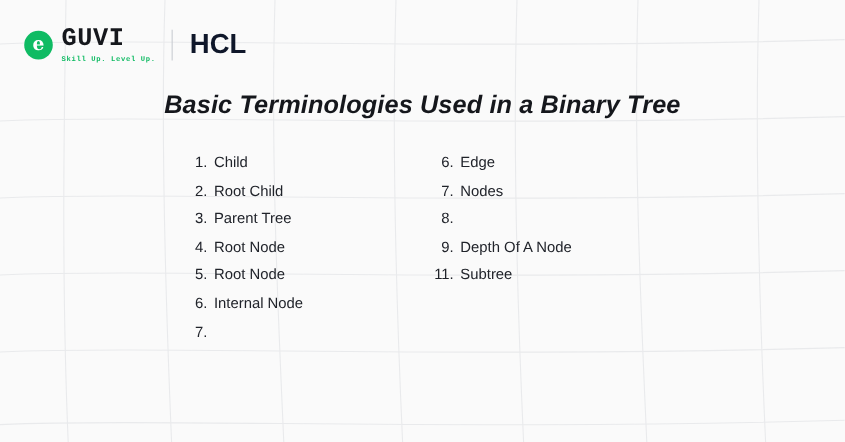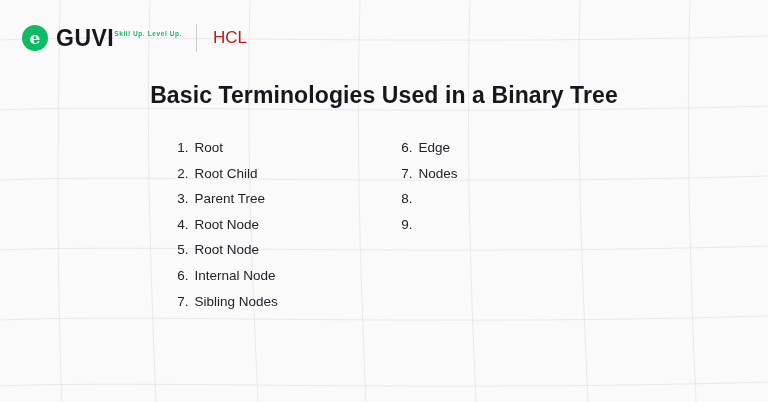--- a/index.html
+++ b/index.html
@@ -43,23 +43,24 @@
     align-items: center;
     justify-content: center;
     color: #ffffff;
     font-size: 17px;
     font-weight: bold;
     font-family: "DejaVu Serif", serif;
     line-height: 1;
   }
   .guvi-text-wrap {
     display: flex;
-    flex-direction: row;
+    flex-direction: column;
     justify-content: space-between;
     margin-left: -2px;
+    font-family: Liberation Mono, monospace;
   }
   .guvi-word {
     font-size: 23px;
     font-weight: bold;
     letter-spacing: 0.5px;
     color: #15171c;
     line-height: 1;
   }
   .guvi-tag {
     font-size: 6.5px;
@@ -68,36 +69,37 @@
     margin-top: 3px;
     font-weight: bold;
   }
   .brand-divider {
     width: 1px;
     height: 28px;
     background: #c9ccd2;
     margin: 0 6px 0 4px;
   }
   .hcl-word {
-    font-size: 17px;
-    font-weight: normal;
-    color: #b91c1c;
+    font-size: 25px;
+    font-weight: bold;
+    color: #0f172a;
     letter-spacing: 0px;
     font-family: "Liberation Sans", sans-serif;
   }
   .title {
     position: absolute;
     top: 82px;
     left: 0;
     right: 0;
     text-align: center;
     font-size: 23px;
     font-weight: bold;
     color: #15171c;
     letter-spacing: 0.1px;
+    font-style: italic;
   }
   .columns {
     position: absolute;
     top: 140px;
     left: 0;
     right: 0;
     display: flex;
     justify-content: center;
     gap: 24px;
   }
@@ -159,21 +161,21 @@
     <div class="brand-divider"></div>
     <div class="hcl-word">HCL</div>
   </div>
 
   <div class="title">Basic Terminologies Used in a Binary Tree</div>
 
   <div class="columns">
     <div class="col col-left">
       <div class="item">
         <span class="num">1.</span>
-        <span class="label">Root</span>
+        <span class="label">Child</span>
       </div>
       <div class="item">
         <span class="num">2.</span>
         <span class="label">Root Child</span>
       </div>
       <div class="item">
         <span class="num">3.</span>
         <span class="label">Parent Tree</span>
       </div>
       <div class="item">
@@ -183,35 +185,39 @@
       <div class="item">
         <span class="num">5.</span>
         <span class="label">Root Node</span>
       </div>
       <div class="item">
         <span class="num">6.</span>
         <span class="label">Internal Node</span>
       </div>
       <div class="item">
         <span class="num">7.</span>
-        <span class="label">Sibling Nodes</span>
       </div>
     </div>
 
     <div class="col col-right">
       <div class="item">
         <span class="num">6.</span>
         <span class="label">Edge</span>
       </div>
       <div class="item">
         <span class="num">7.</span>
         <span class="label">Nodes</span>
       </div>
       <div class="item">
         <span class="num">8.</span>
       </div>
       <div class="item">
         <span class="num">9.</span>
+        <span class="label">Depth Of A Node</span>
+      </div>
+      <div class="item">
+        <span class="num">11.</span>
+        <span class="label">Subtree</span>
       </div>
     </div>
   </div>
 
 </div>
 
 </body></html>

